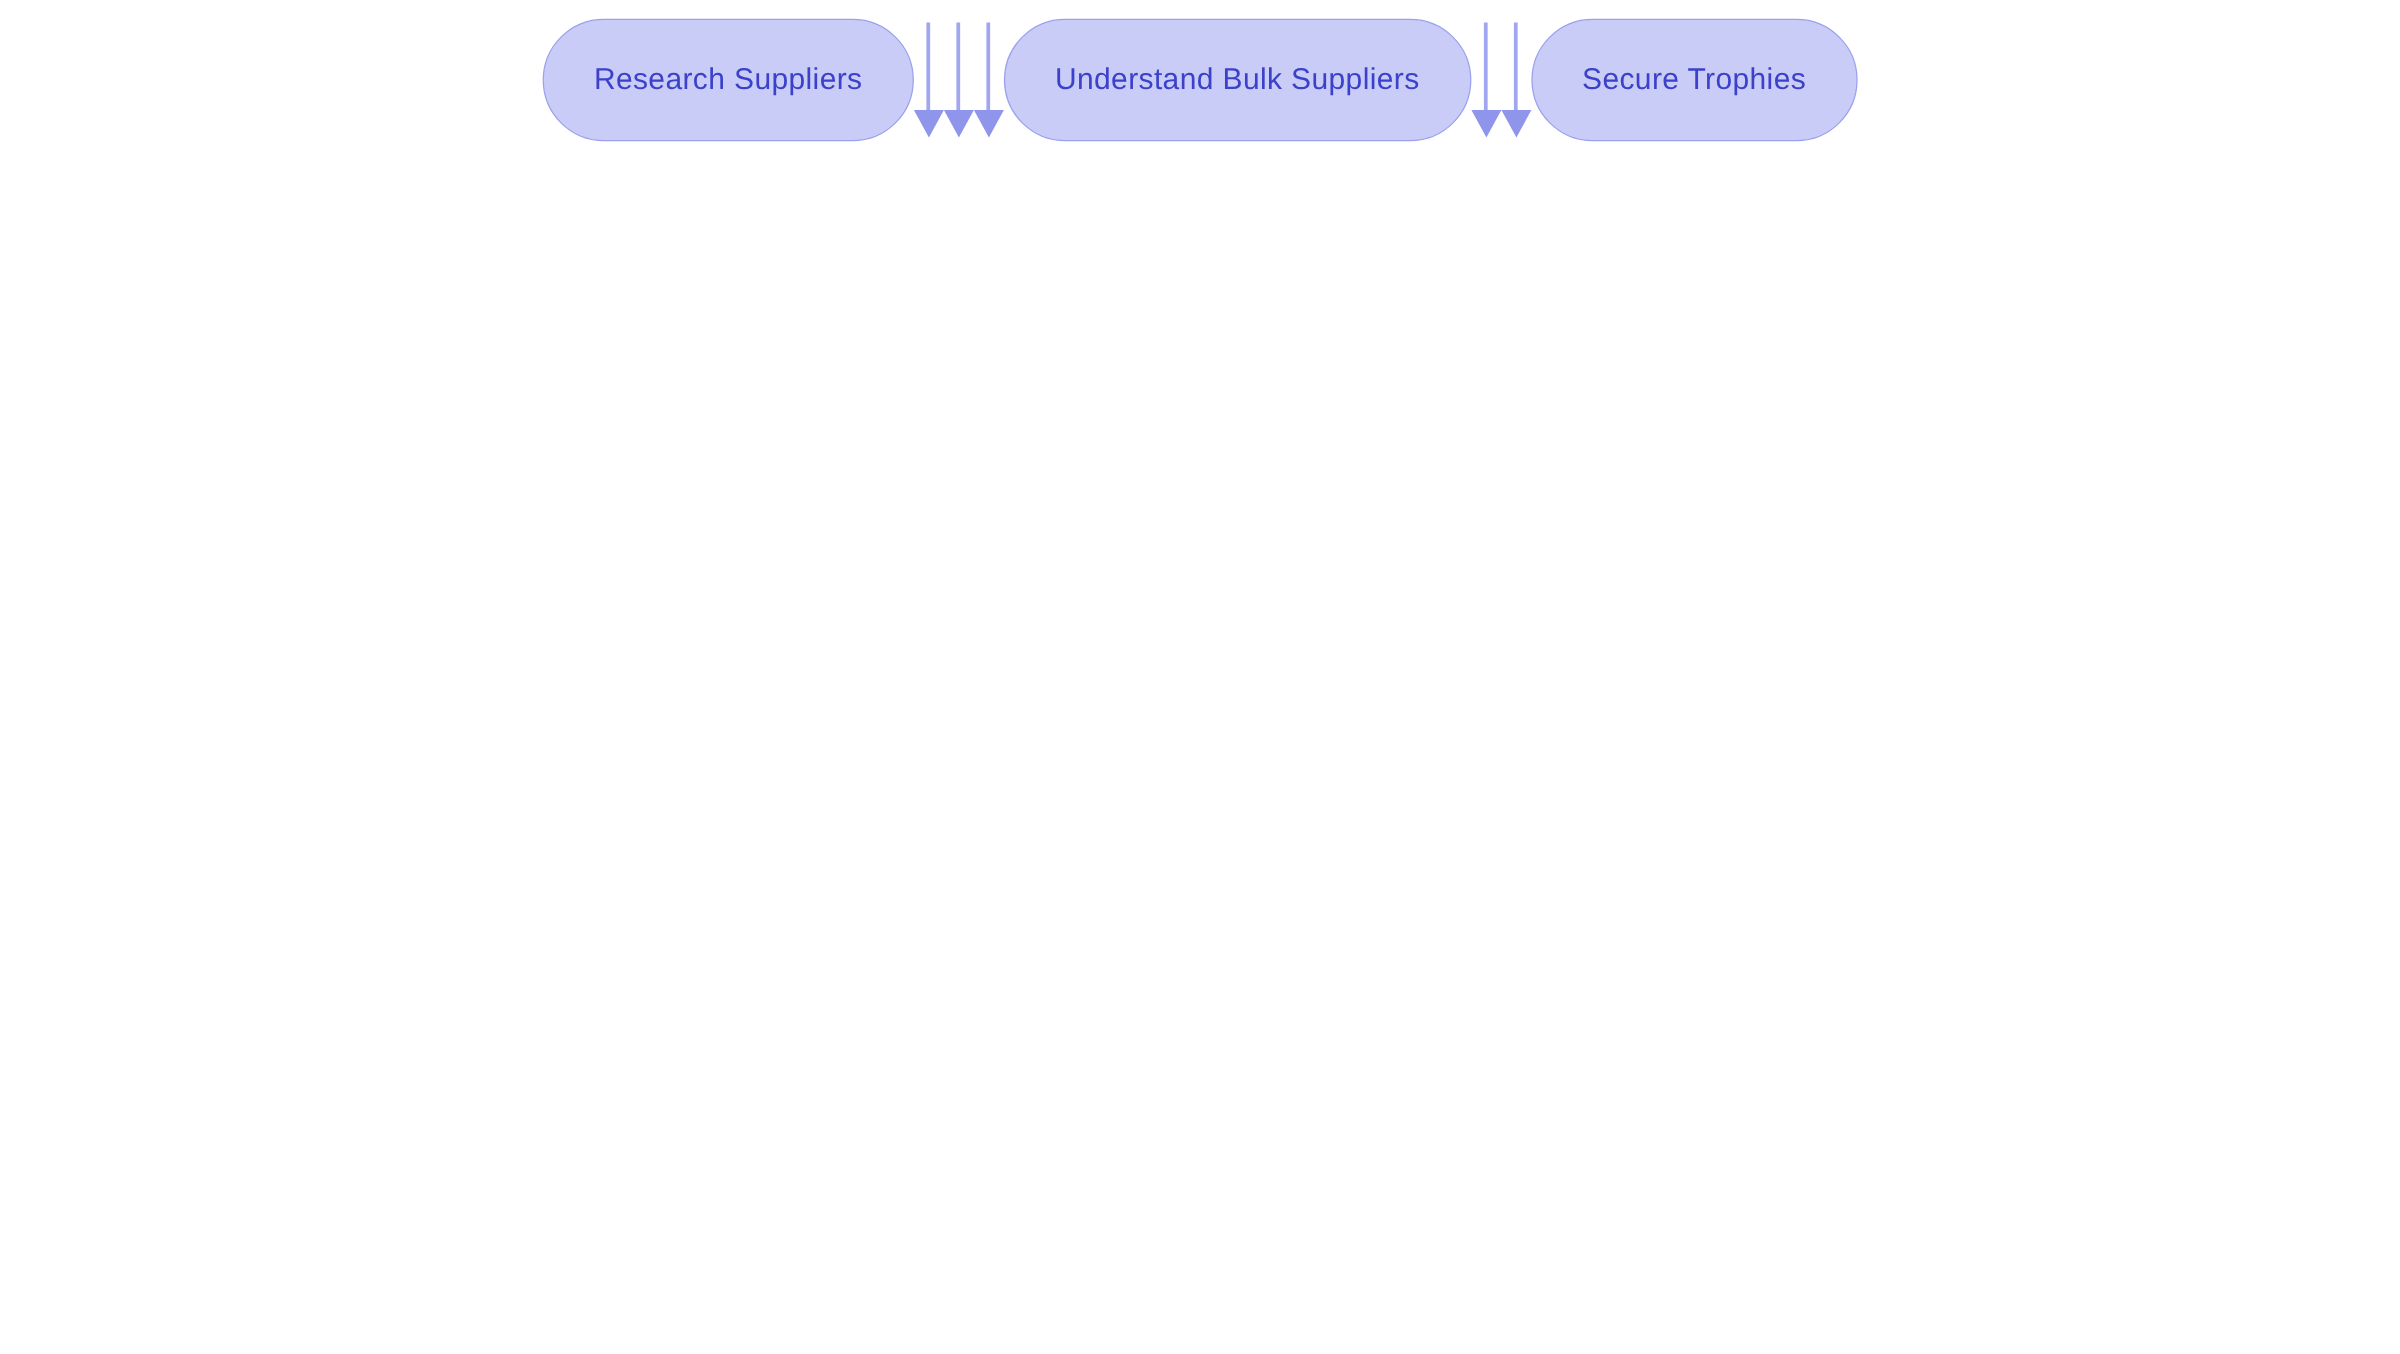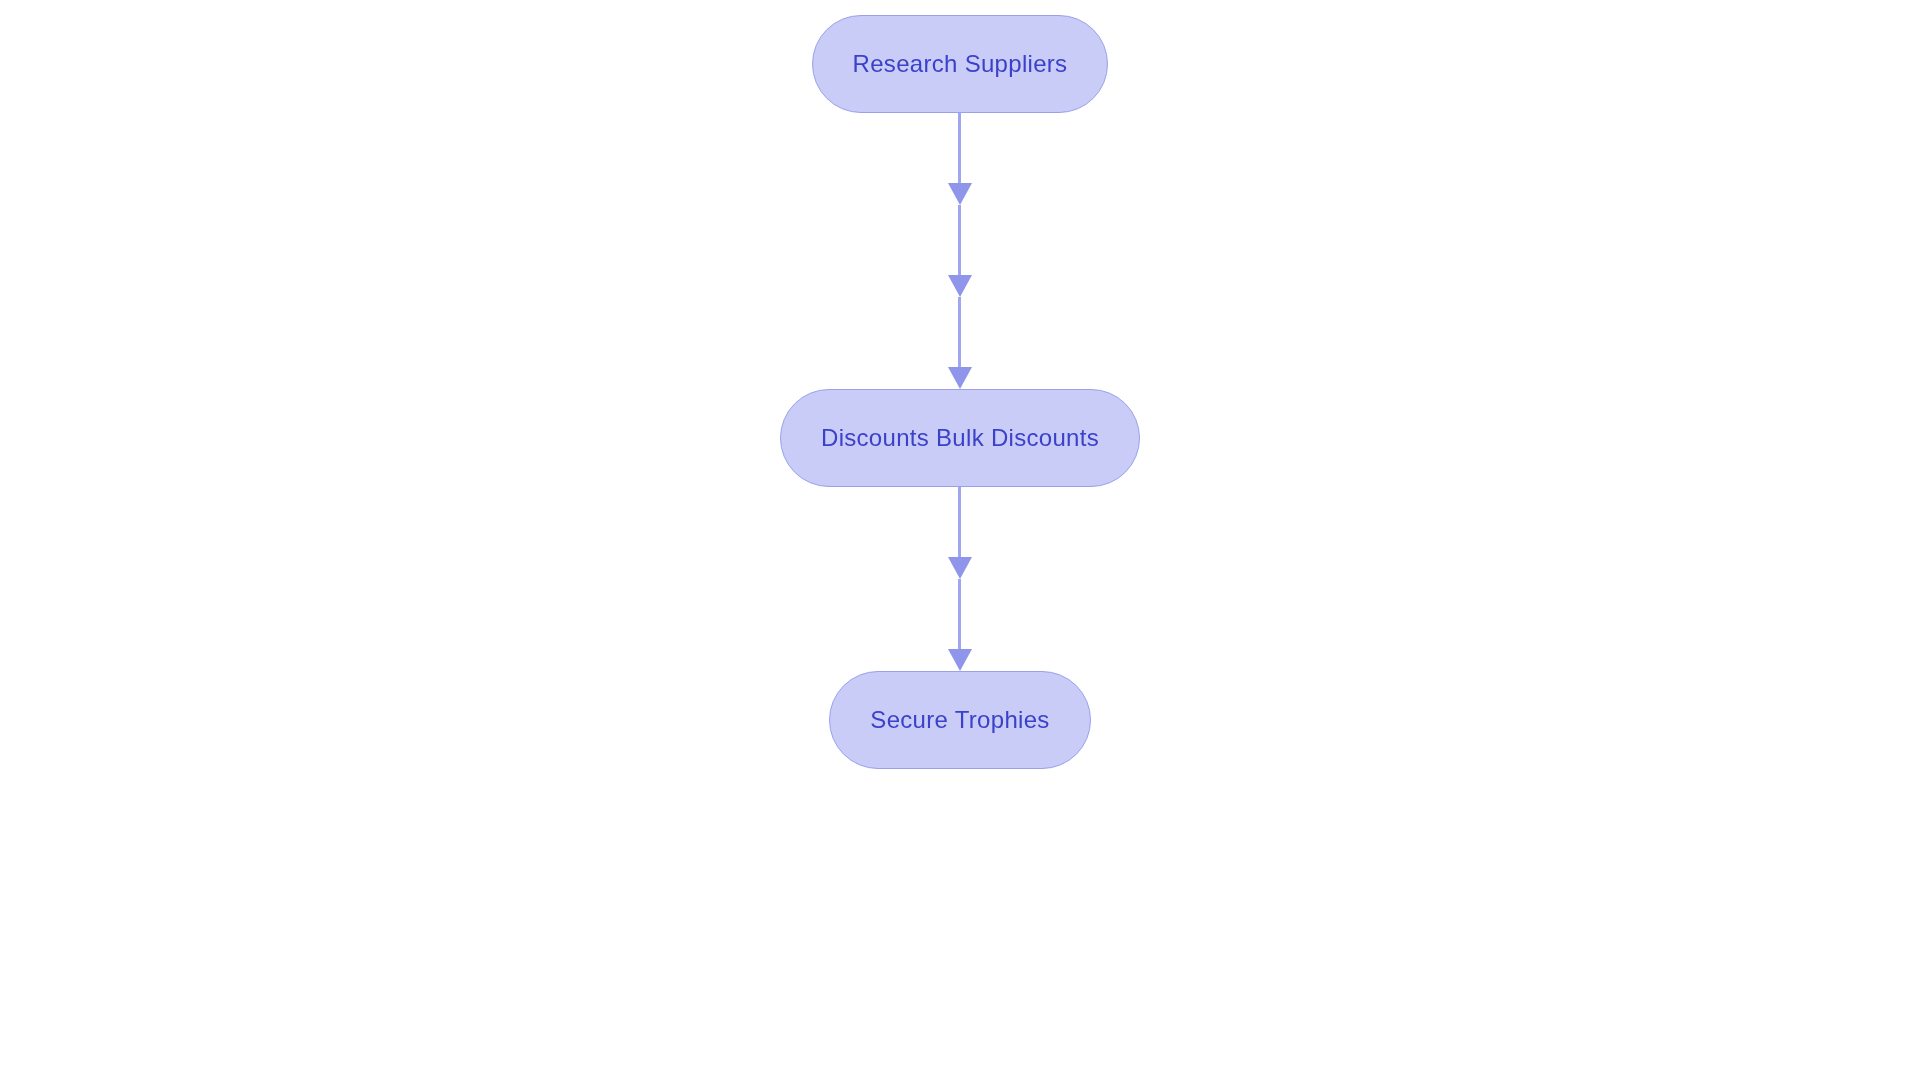--- a/index.html
+++ b/index.html
@@ -17,21 +17,21 @@
     background: var(--canvas-bg);
     overflow: hidden;
     font-family: "Liberation Sans", sans-serif;
   }
   .flowchart {
     position: absolute;
     top: 15px;
     left: 50%;
     transform: translateX(-50%);
     display: flex;
-    flex-direction: column;
+    flex-direction: row;
     align-items: center;
   }
   .node {
     height: 98px;
     min-width: 230px;
     padding: 0 40px;
     border-radius: 49px;
     background: var(--node-fill);
     border: 1.5px solid var(--node-border);
     color: var(--node-text);
@@ -84,21 +84,21 @@
     <div class="head"></div>
   </div>
 
 
   <div class="connector">
     <div class="line"></div>
     <div class="head"></div>
   </div>
 
   <div class="node">
-    <span>Discounts Bulk Discounts</span>
+    <span>Understand Bulk Suppliers</span>
   </div>
 
   <div class="connector">
     <div class="line"></div>
     <div class="head"></div>
   </div>
 
 
   <div class="connector">
     <div class="line"></div>

